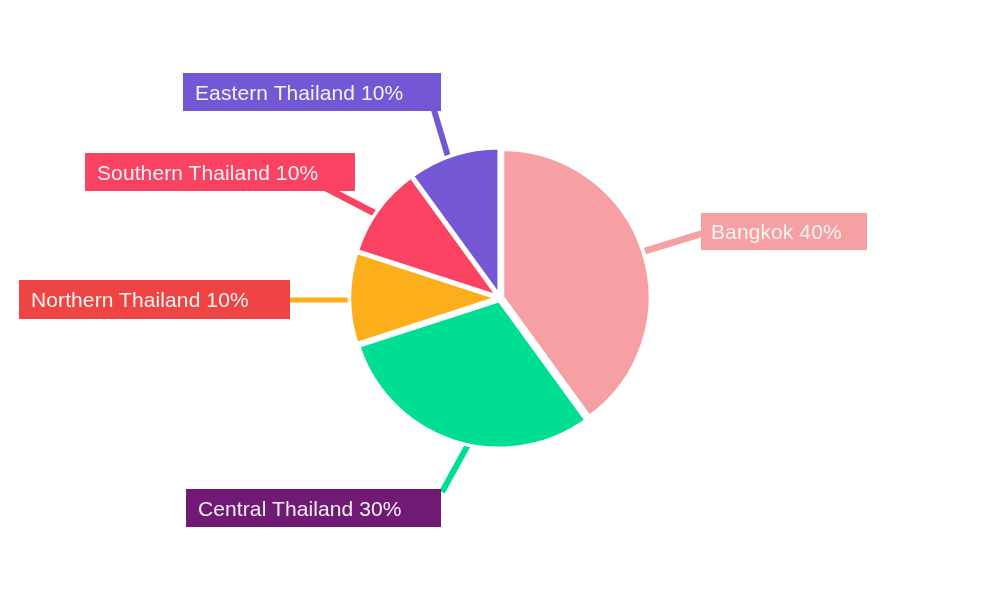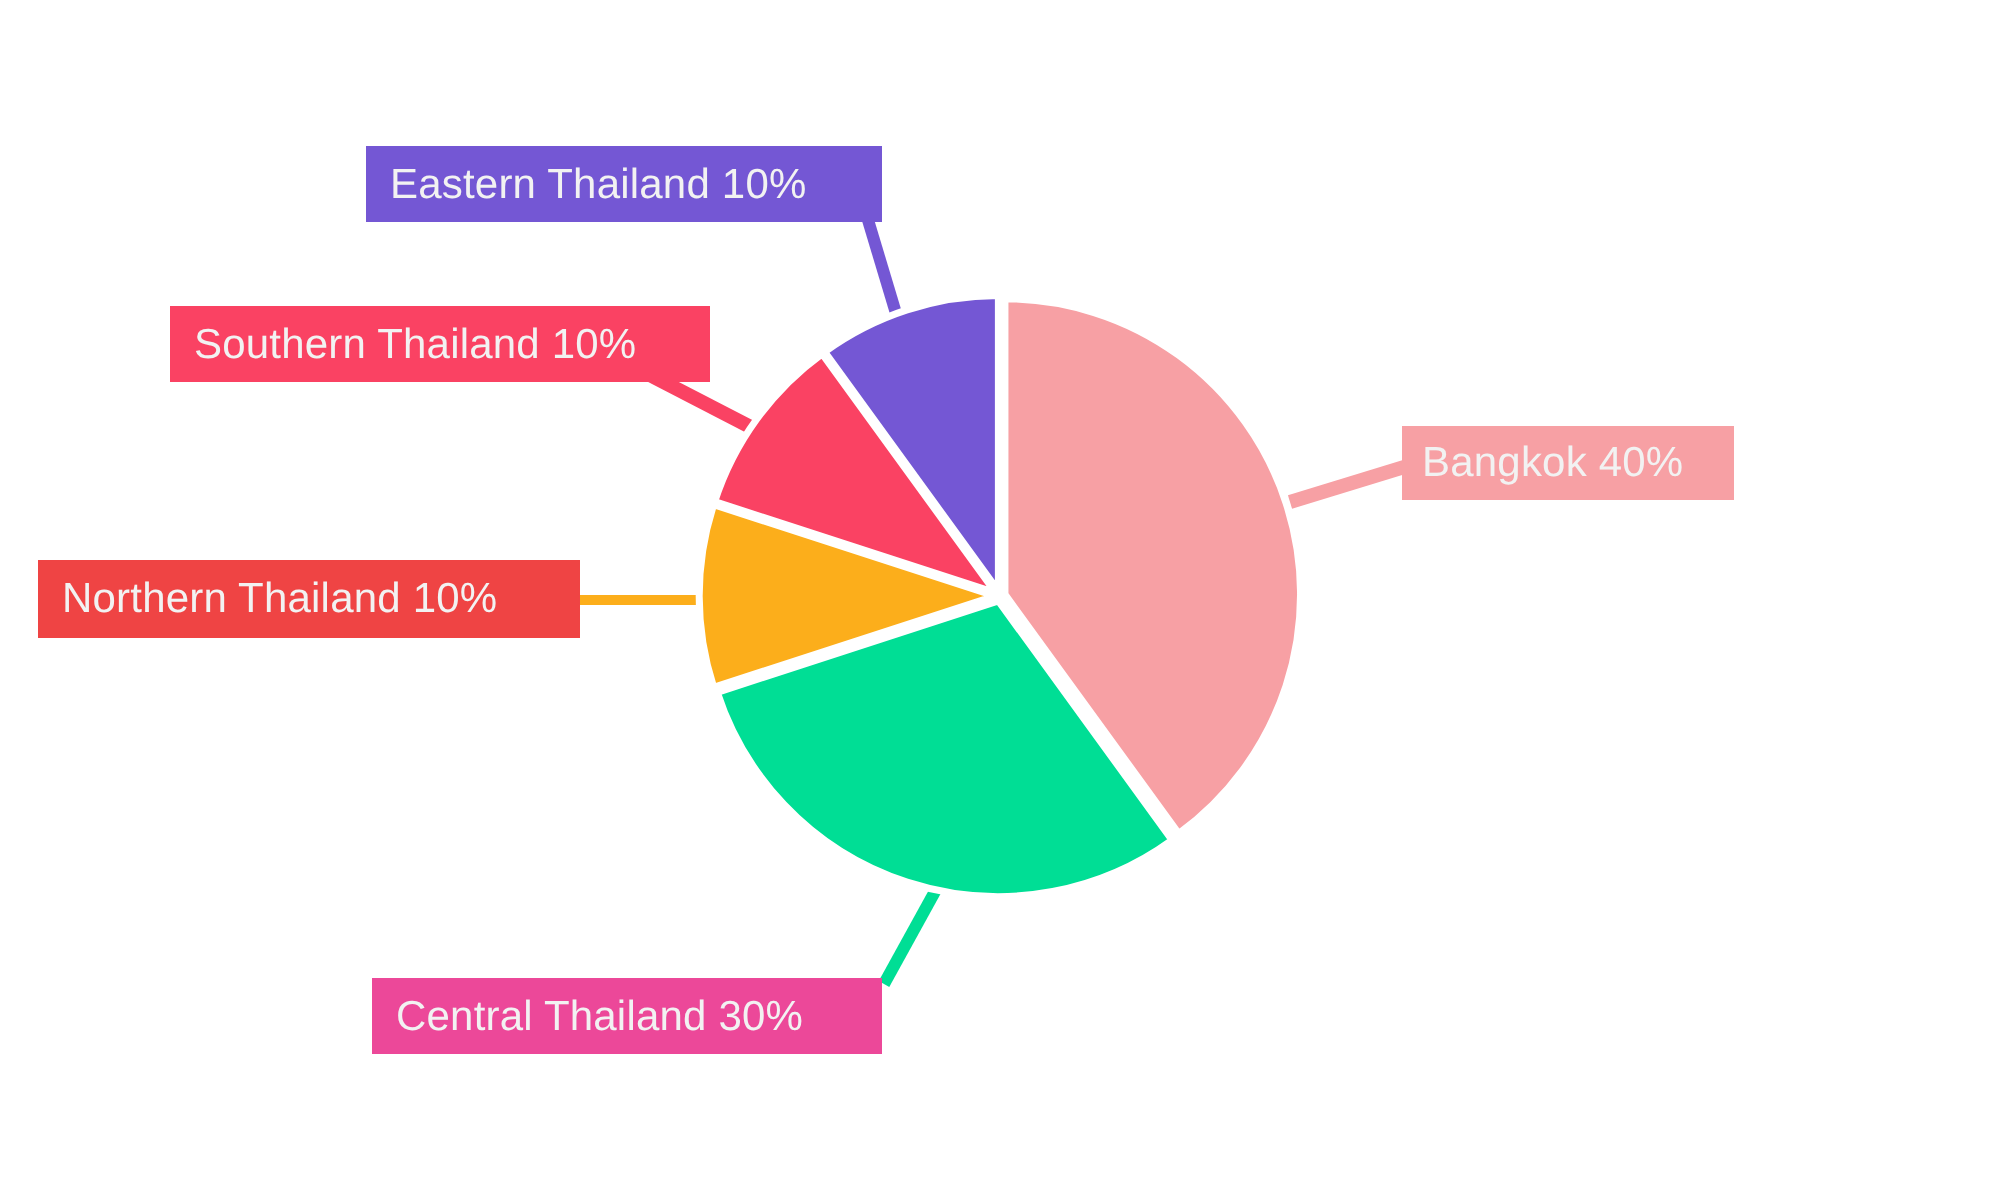--- a/index.html
+++ b/index.html
@@ -67,21 +67,21 @@
   </div>
 
   <div class="label-box" style="left:56px; top:153px; width:270px; height:38px; background:#fa4263; padding-left:12px;margin-left:29px;">
     <span class="label-text">Southern Thailand 10%</span>
   </div>
 
   <div class="label-box" style="left:19px; top:280px; width:271px; height:39px; background:#ef4444; padding-left:12px;">
     <span class="label-text">Northern Thailand 10%</span>
   </div>
 
-  <div class="label-box" style="left:186px; top:489px; width:255px; height:38px; background:#ec4899; padding-left:12px;">
+  <div class="label-box" style="left:186px; top:489px; width:255px; height:38px; background:#701a75; padding-left:12px;">
     <span class="label-text">Central Thailand 30%</span>
   </div>
 
   <div class="label-box" style="left:701px; top:213px; width:166px; height:37px; background:#f7a0a4; padding-left:10px;">
     <span class="label-text">Bangkok 40%</span>
   </div>
 
 </div>
 
 </body></html>

